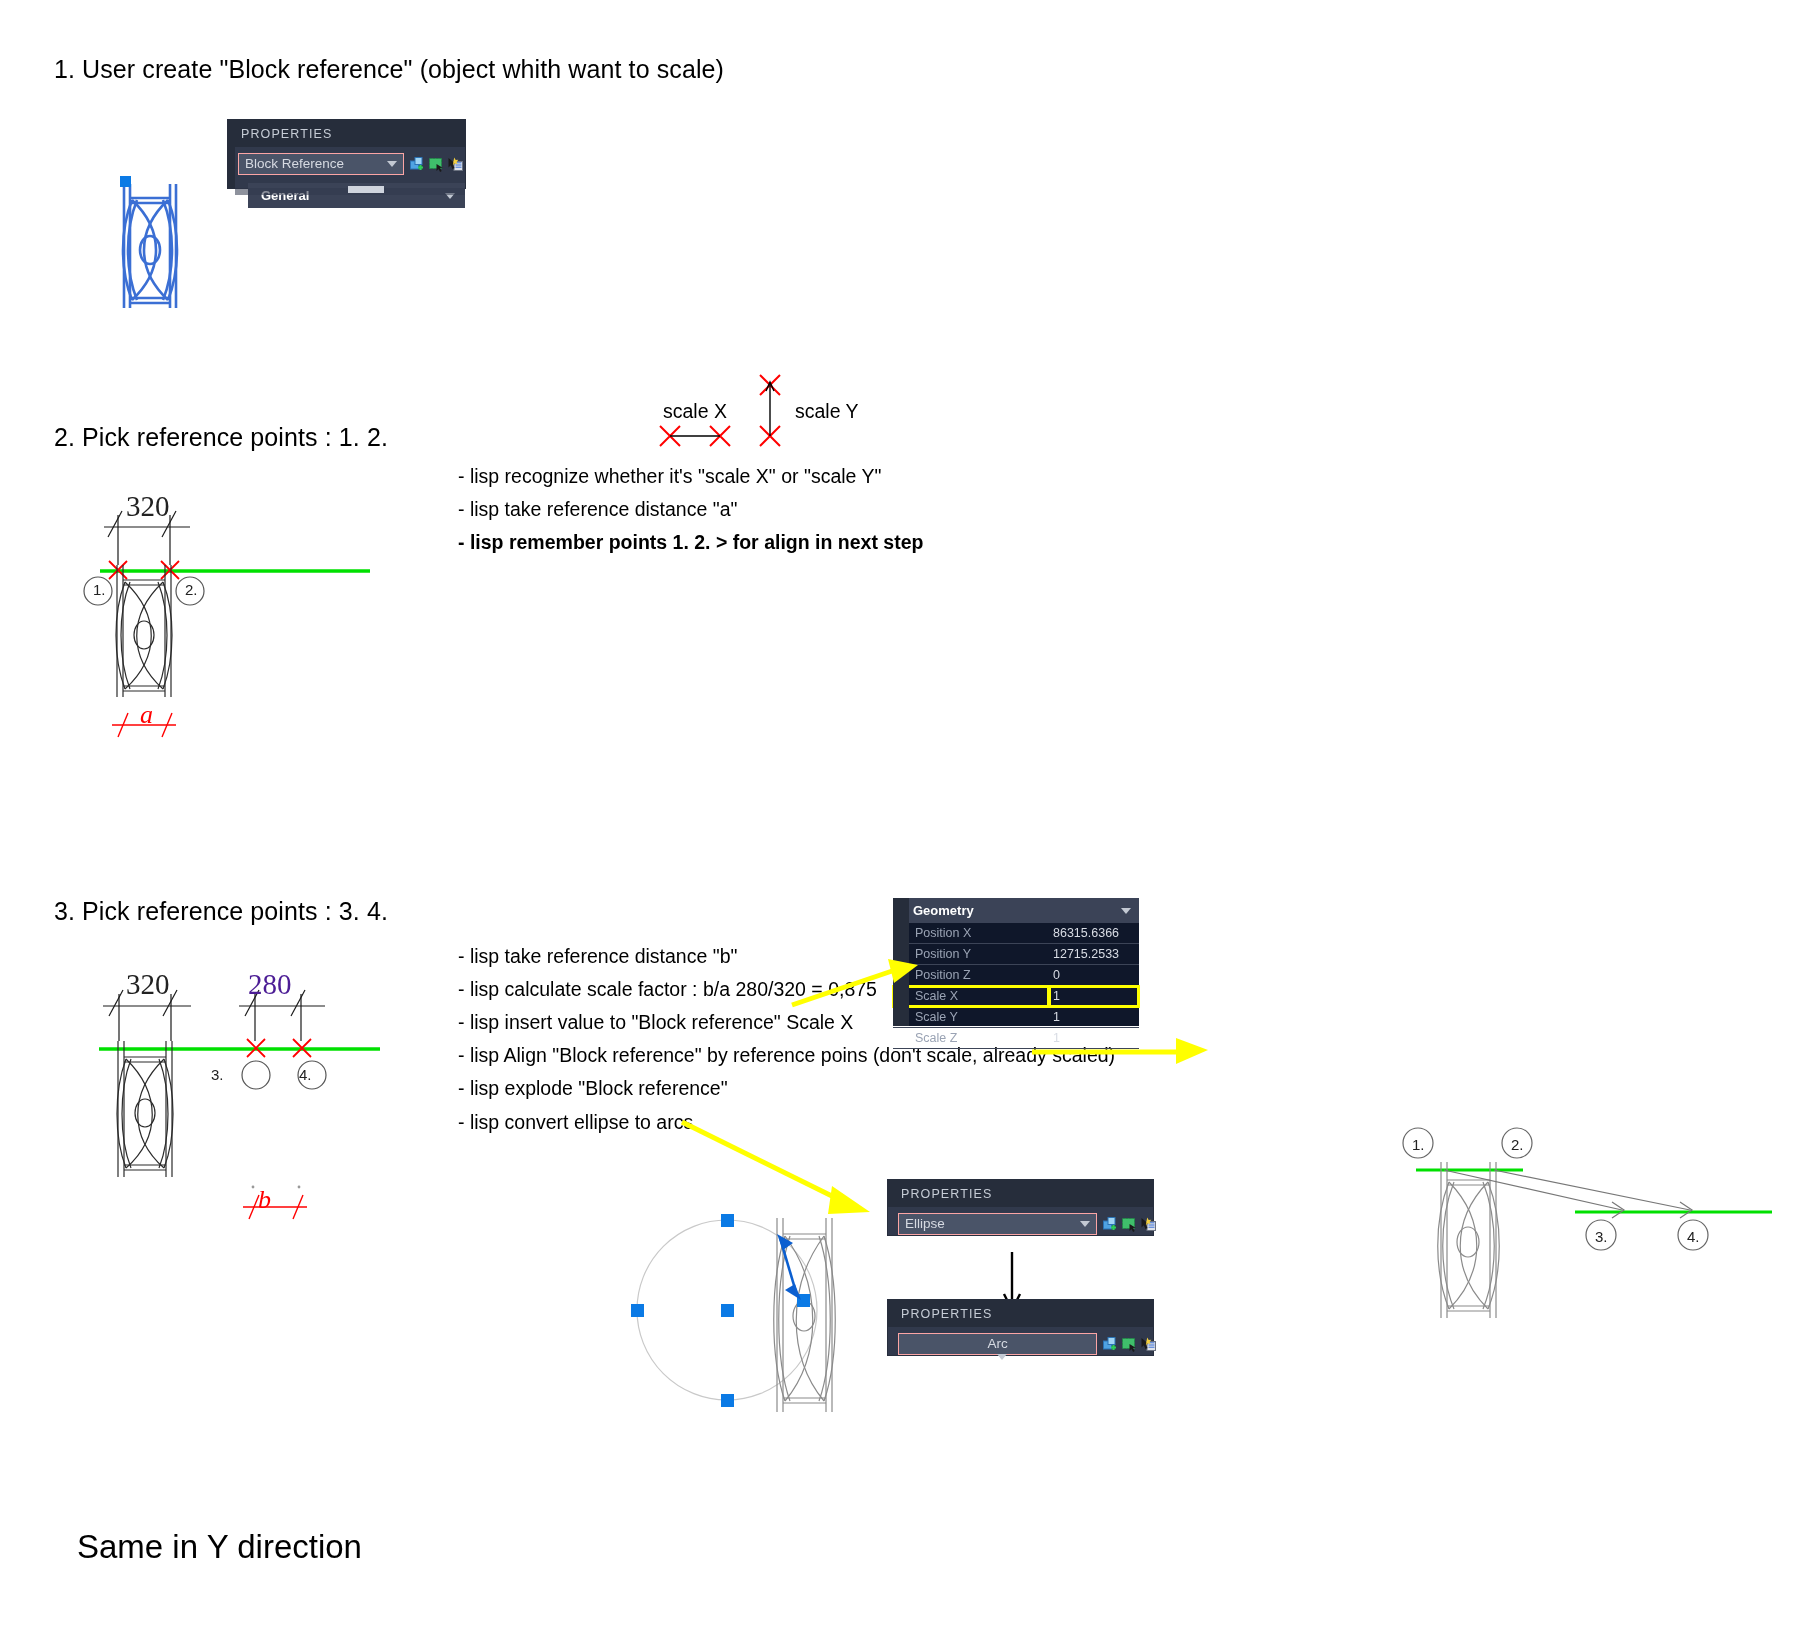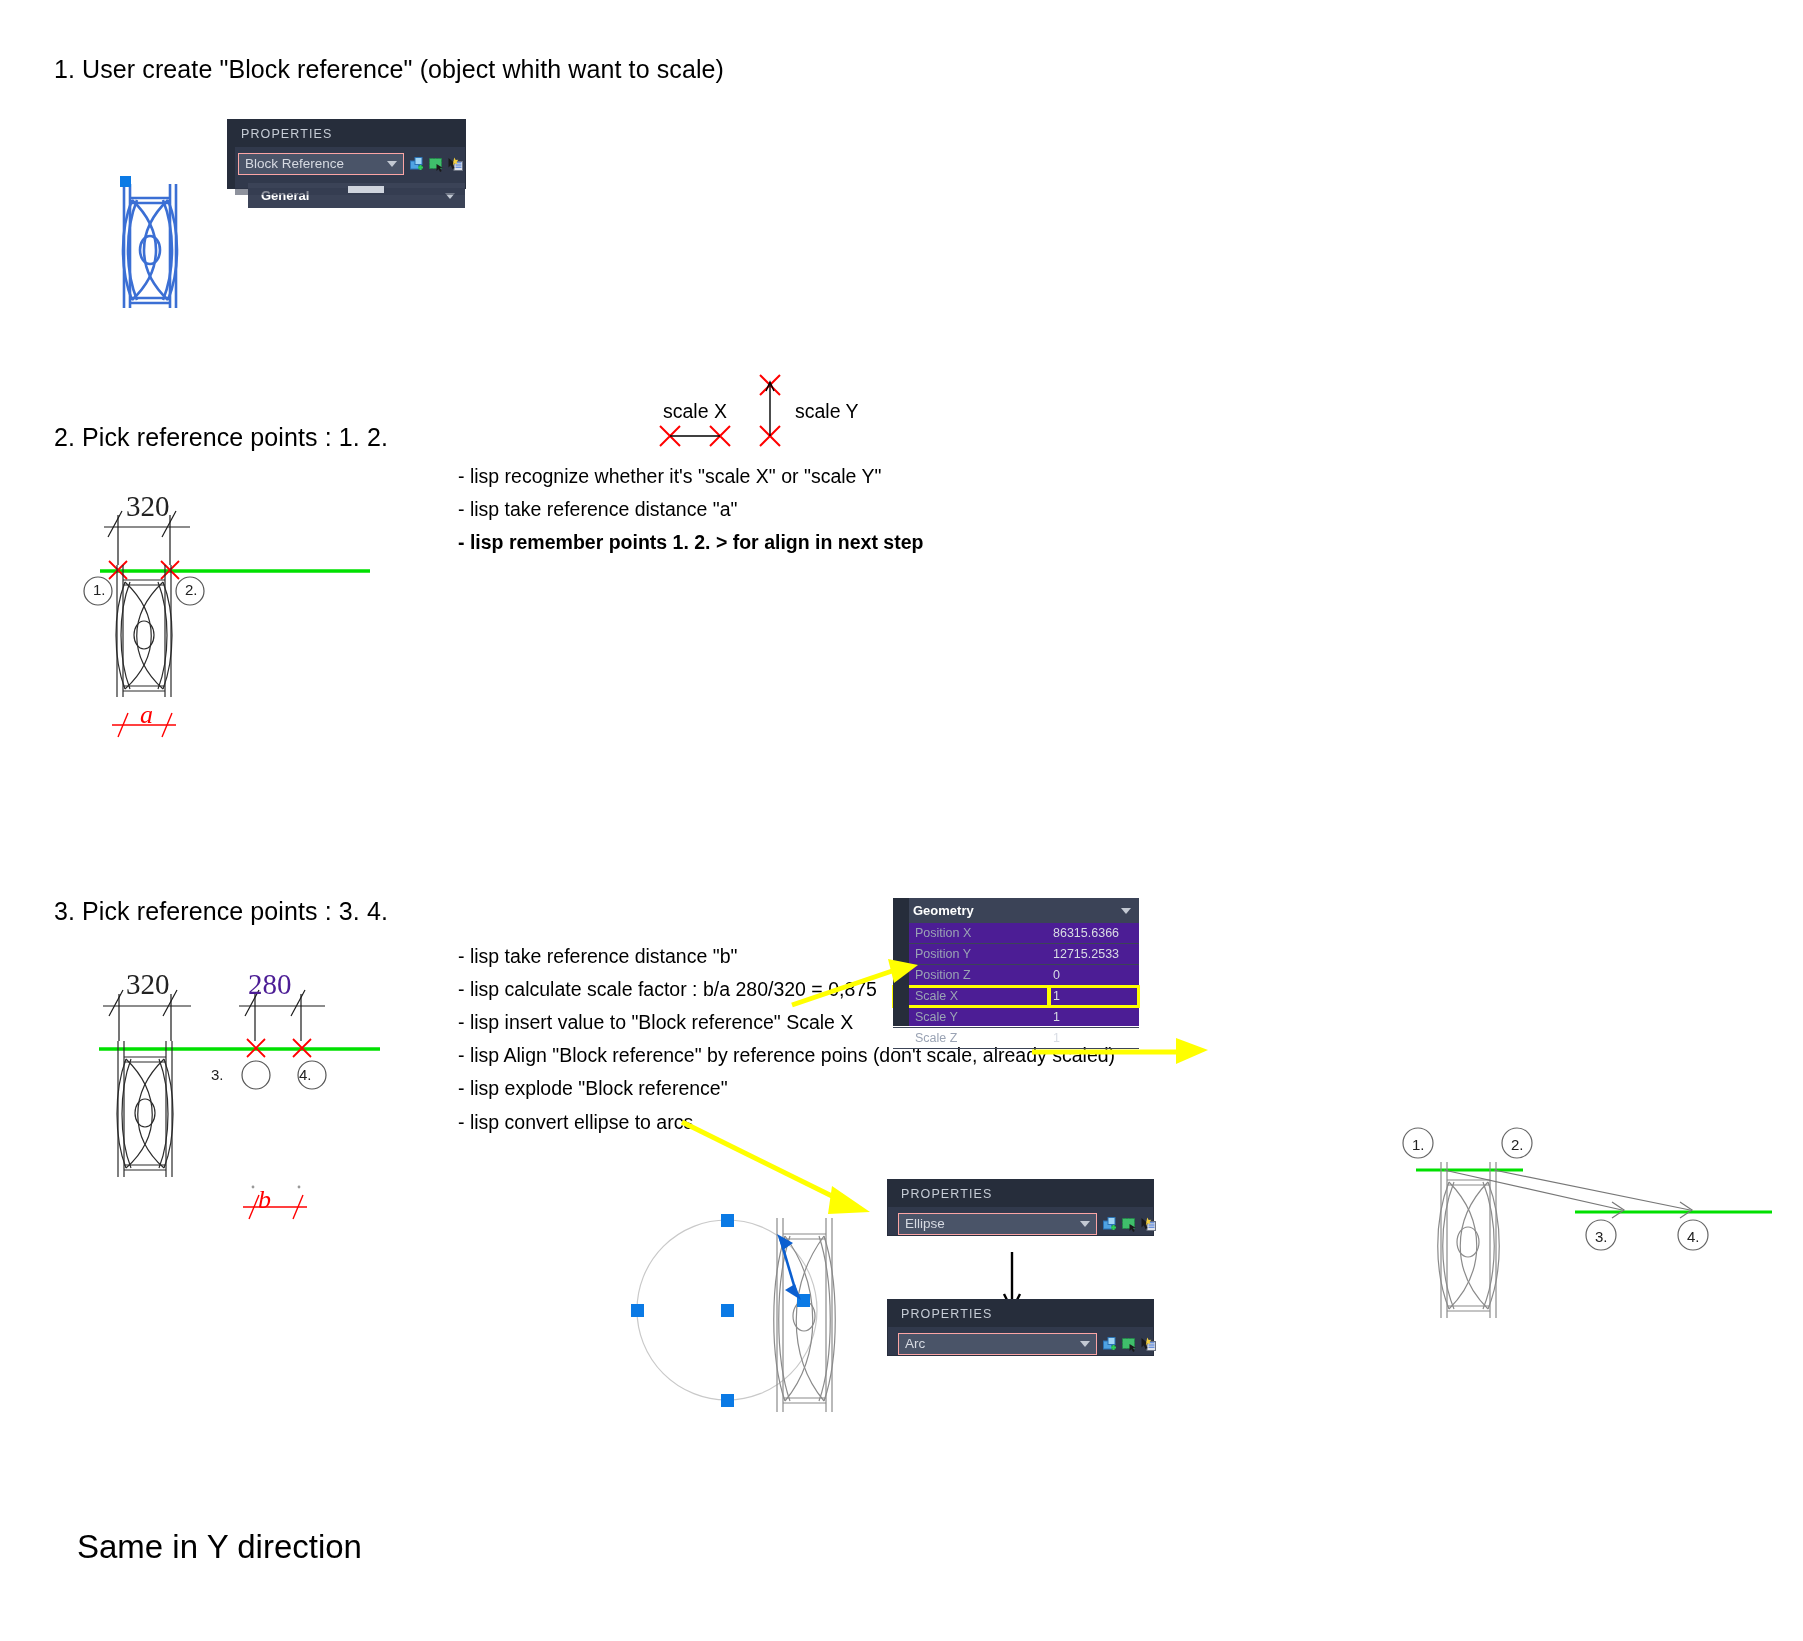--- a/index.html
+++ b/index.html
@@ -93,21 +93,21 @@
     align-items: center;
   }
   .props-left-strip {
     position: absolute;
     left: 0; top: 24px; bottom: 0;
     width: 7px;
     background: #262d3b;
   }
 
   
-  .geom-panel { background: #4c1d95; }
+  .geom-panel { background: #0f172a; }
   .geom-header {
     background: #3b4357;
     color: #ffffff;
     font-weight: bold;
     font-size: 13px;
     padding: 5px 8px 5px 20px;
     display: flex;
     justify-content: space-between;
     align-items: center;
   }
@@ -529,21 +529,21 @@
   <div class="abs" style="left:1000px; top:1252px; width:24px; height:60px;">
     <svg width="24" height="60" viewBox="0 0 24 60">
       <line x1="12" y1="0" x2="12" y2="48" stroke="#000" stroke-width="2.4"></line>
       <path d="M4,42 L12,58 L20,42" stroke="#000" stroke-width="2.4" fill="none"></path>
     </svg>
   </div>
 
   <div class="abs props-panel" style="left:888px; top:1300px; width:265px; height:55px;">
     <div class="props-title">PROPERTIES</div>
     <div class="props-row">
-      <div class="props-combo" style="width:185px;">
+      <div class="props-combo" style="width:185px;flex-direction:column;">
         <span>Arc</span>
         <span class="combo-caret"></span>
       </div>
       <div class="props-icons">
         <svg width="15" height="15" viewBox="0 0 15 15">
           <rect x="0.5" y="4" width="8" height="8" fill="#4fa3e3" stroke="#2a72b5"></rect>
           <rect x="5" y="0.5" width="7" height="7" fill="#9fd4f5" stroke="#2a72b5"></rect>
           <path d="M10.5,8 v5 M8,10.5 h5" stroke="#2ecf5a" stroke-width="2.2"></path>
         </svg>
         <svg width="15" height="15" viewBox="0 0 15 15">

